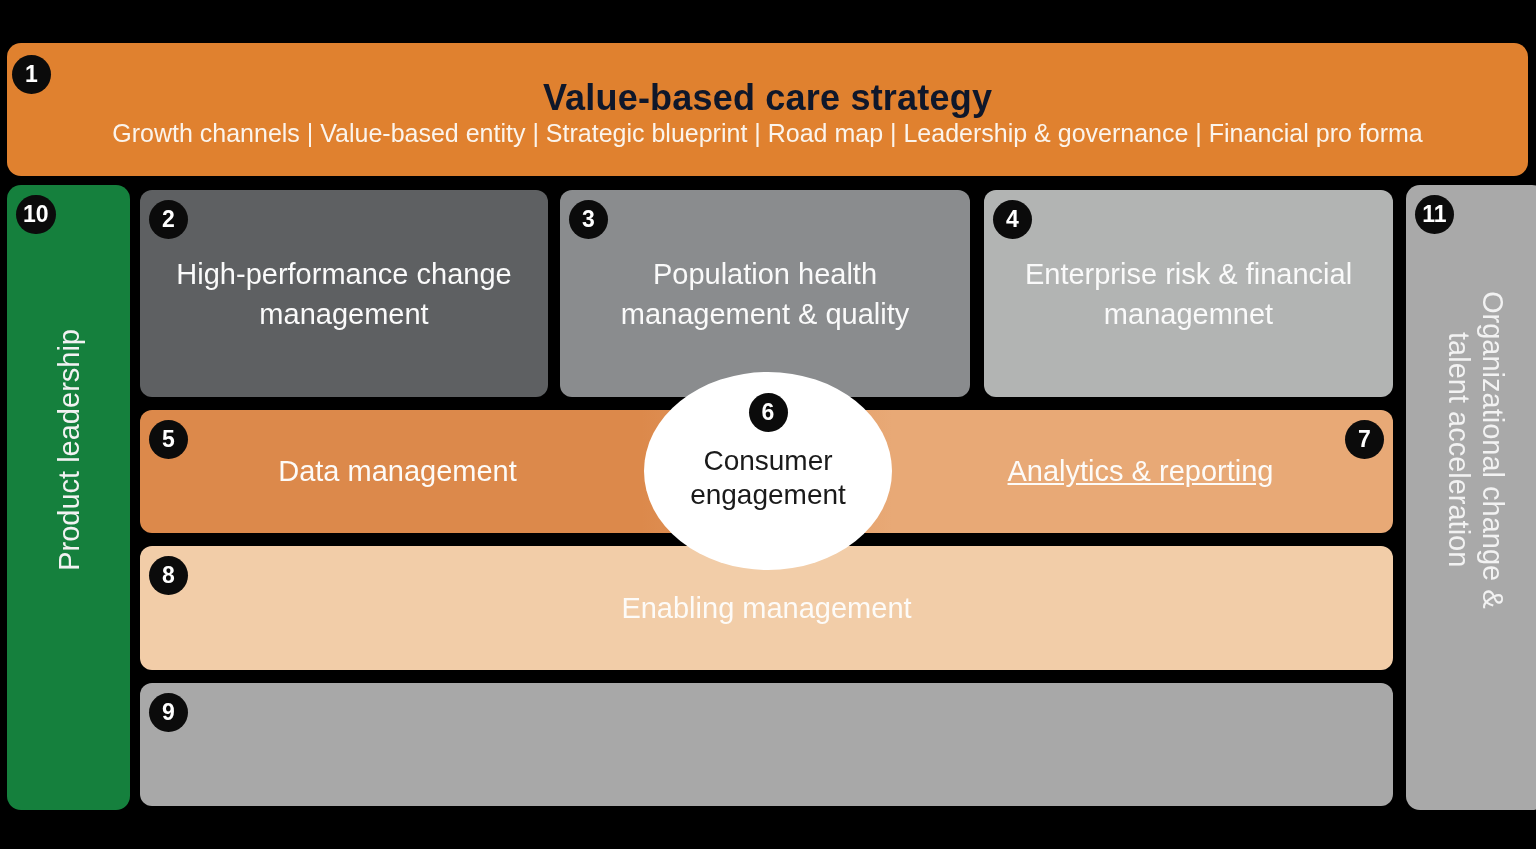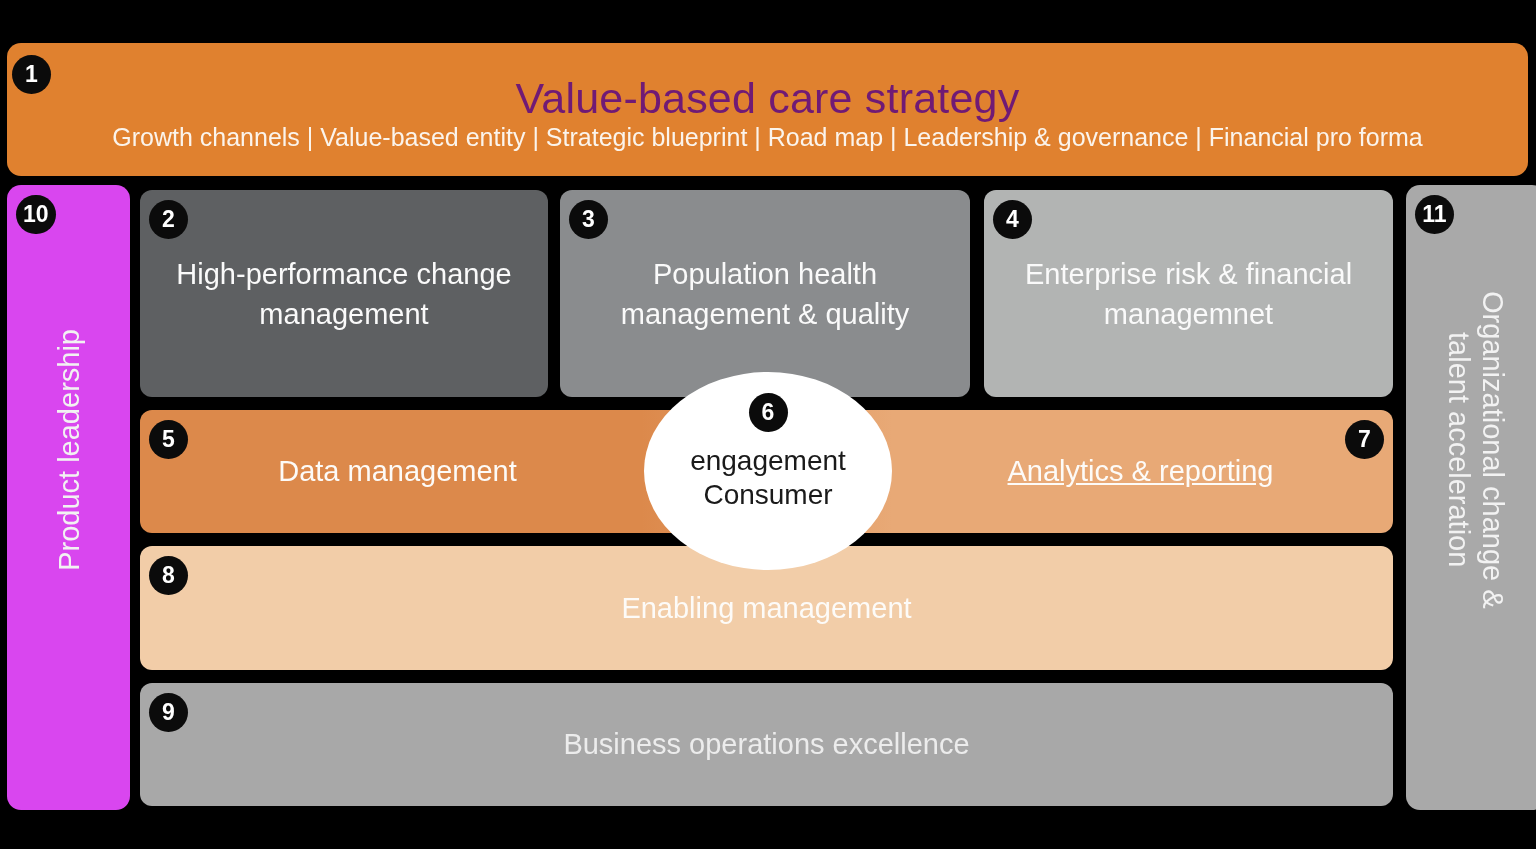--- a/index.html
+++ b/index.html
@@ -43,35 +43,35 @@
   .banner {
     left: 7px; top: 43px; width: 1521px; height: 133px;
     background: #e0812f;
     display: flex;
     flex-direction: column;
     align-items: center;
     justify-content: center;
     padding-top: 6px;
   }
   .banner-title {
-    color: #701a75;
-    font-size: 43px;
-    font-weight: 400;
+    color: #0f172a;
+    font-size: 36px;
+    font-weight: 700;
     letter-spacing: 0.2px;
     white-space: nowrap;
   }
   .banner-subtitle {
     color: #fbf4ec;
     font-size: 25px;
     font-weight: 400;
     white-space: nowrap;
   }
 
   
-  .sidebar-left  { left: 7px;    top: 185px; width: 123px; height: 625px; background: #d946ef; }
+  .sidebar-left  { left: 7px;    top: 185px; width: 123px; height: 625px; background: #15803d; }
   .sidebar-right { left: 1406px; top: 185px; width: 140px; height: 625px; background: #a9a9a9; }
   .sidebar-inner {
     width: 100%; height: 100%;
     display: flex; align-items: center; justify-content: center;
   }
   .vtext {
     writing-mode: vertical-rl;
     color: #f2f2f2;
     font-size: 29px;
     line-height: 34px;
@@ -191,24 +191,23 @@
     <div class="row-label-right">Analytics &amp; reporting</div>
   </div>
 
   <div class="block row row-enabling">
     <span class="badge badge-tl">8</span>
     <span>Enabling management</span>
   </div>
 
   <div class="block row row-business">
     <span class="badge badge-tl">9</span>
-    <span>Business operations excellence</span>
   </div>
 
   <div class="ellipse">
     <span class="badge">6</span>
     <div class="ellipse-text">
+      <span class="vline">Consumer</span>
       <span class="vline">engagement</span>
-      <span class="vline">Consumer</span>
     </div>
   </div>
 
 </div>
 
 </body></html>

